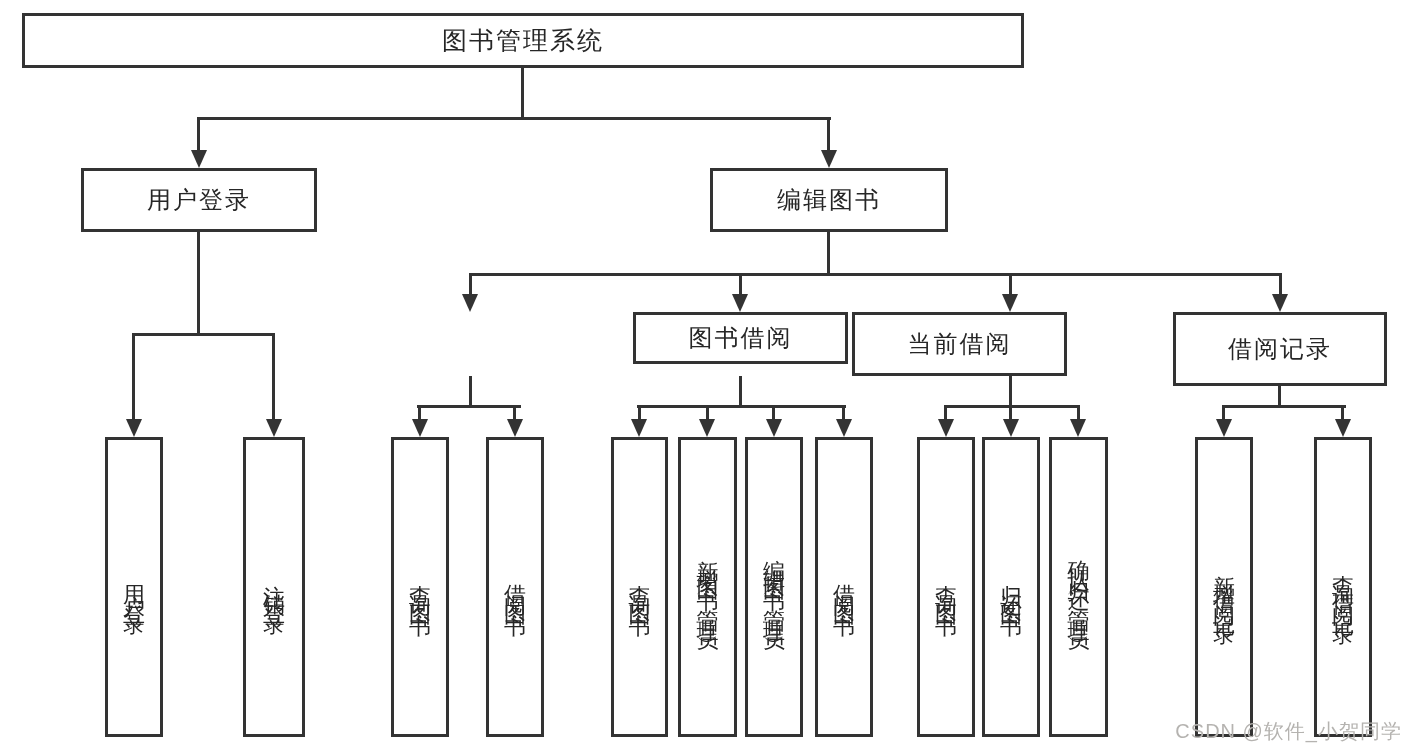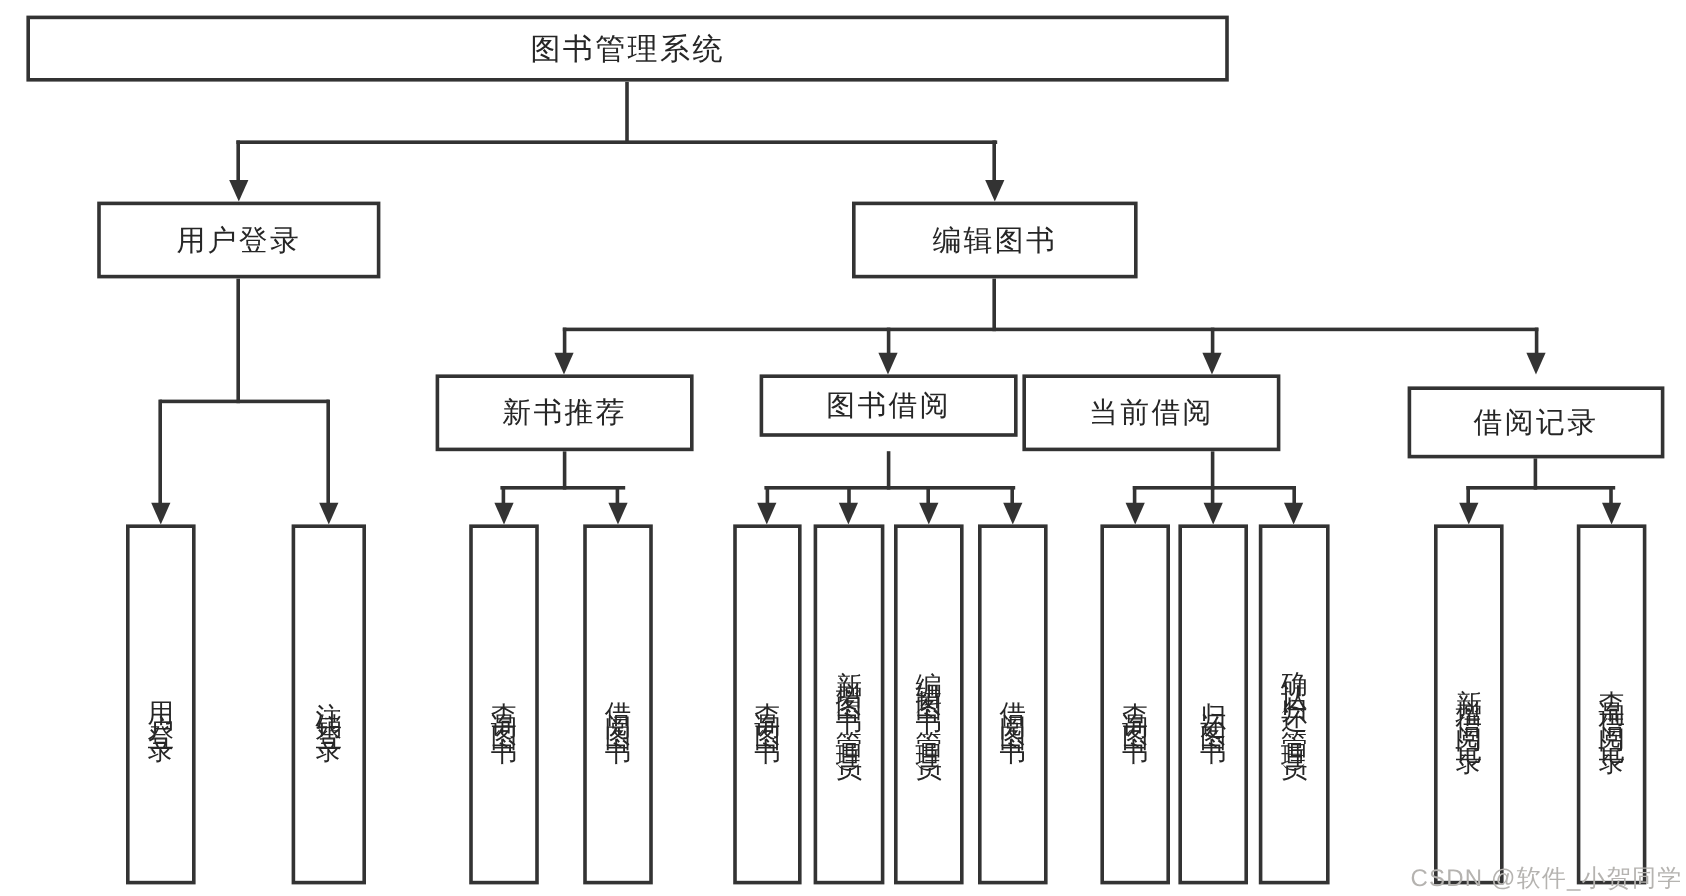--- a/index.html
+++ b/index.html
@@ -115,30 +115,27 @@
     <span>图书管理系统</span>
   </div>
 
   <div class="node" style="left:81px;top:168px;width:236px;height:64px">
     <span>用户登录</span>
   </div>
   <div class="node" style="left:710px;top:168px;width:238px;height:64px">
     <span>编辑图书</span>
   </div>
 
-  <div class="node" style="left:363px;top:312px;width:215px;height:64px">
-    <span>新书推荐</span>
-  </div>
   <div class="node" style="left:633px;top:312px;width:215px;height:52px">
     <span>图书借阅</span>
   </div>
   <div class="node" style="left:852px;top:312px;width:215px;height:64px">
     <span>当前借阅</span>
   </div>
-  <div class="node" style="left:1173px;top:322px;width:214px;height:60px">
+  <div class="node" style="left:1173px;top:312px;width:214px;height:74px">
     <span>借阅记录</span>
   </div>
 
   <div class="leaf" style="left:105px;top:437px;width:58px;height:300px">
     <span class="vtext">用户登录</span>
   </div>
   <div class="leaf" style="left:243px;top:437px;width:62px;height:300px">
     <span class="vtext">注销登录</span>
   </div>
 

